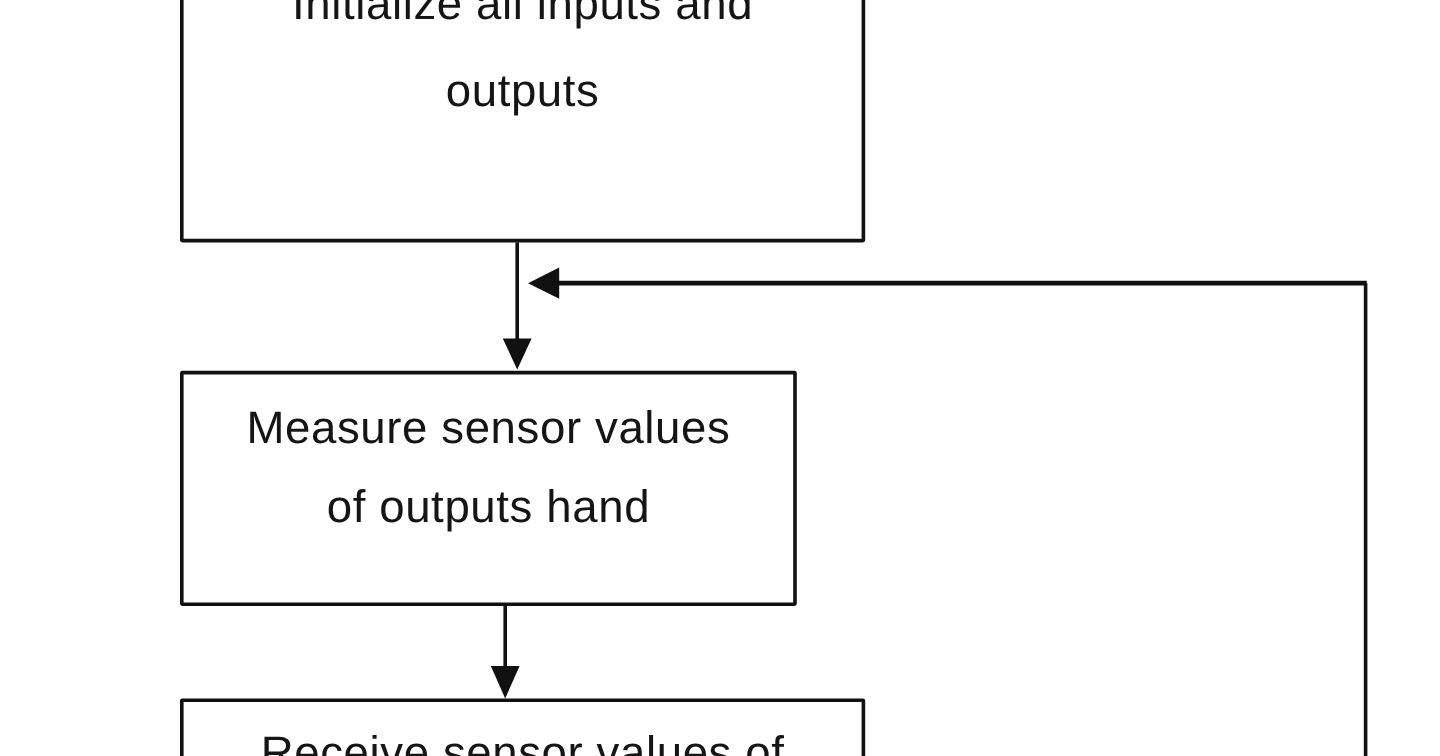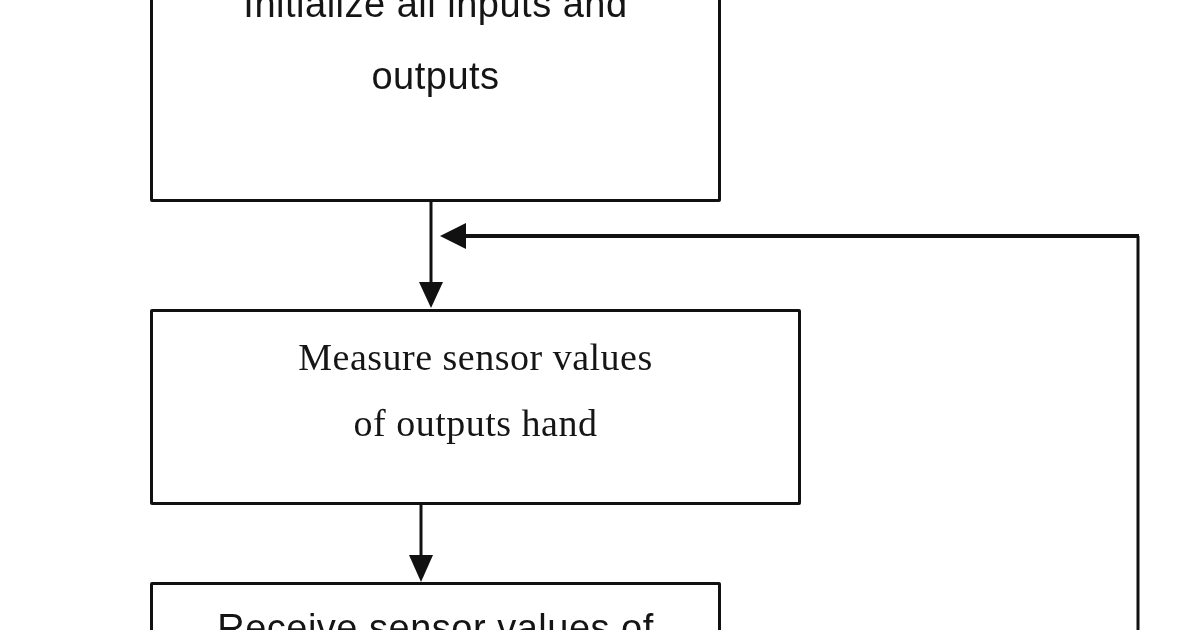--- a/index.html
+++ b/index.html
@@ -27,21 +27,21 @@
     svg.connectors { position: absolute; left: 0; top: 0; }
   </style>
 </head>
 <body>
 
 <div class="box" style="left:150px; top:-20px; width:571px; height:222px;">
   <div class="box-text" style="top:-16px;">Initialize all inputs and</div>
   <div class="box-text" style="top:56px;">outputs</div>
 </div>
 
-<div class="box" style="left:150px; top:309px; width:651px; height:196px;font-family:Liberation Serif, serif;">
+<div class="box" style="left:150px; top:309px; width:514px; height:196px;">
   <div class="box-text" style="top:8px;">Measure sensor values</div>
   <div class="box-text" style="top:74px;">of outputs hand</div>
 </div>
 
 <div class="box" style="left:150px; top:582px; width:571px; height:120px;">
   <div class="box-text" style="top:6px;">Receive sensor values of</div>
 </div>
 
 <svg class="connectors" width="1200" height="630">
 

